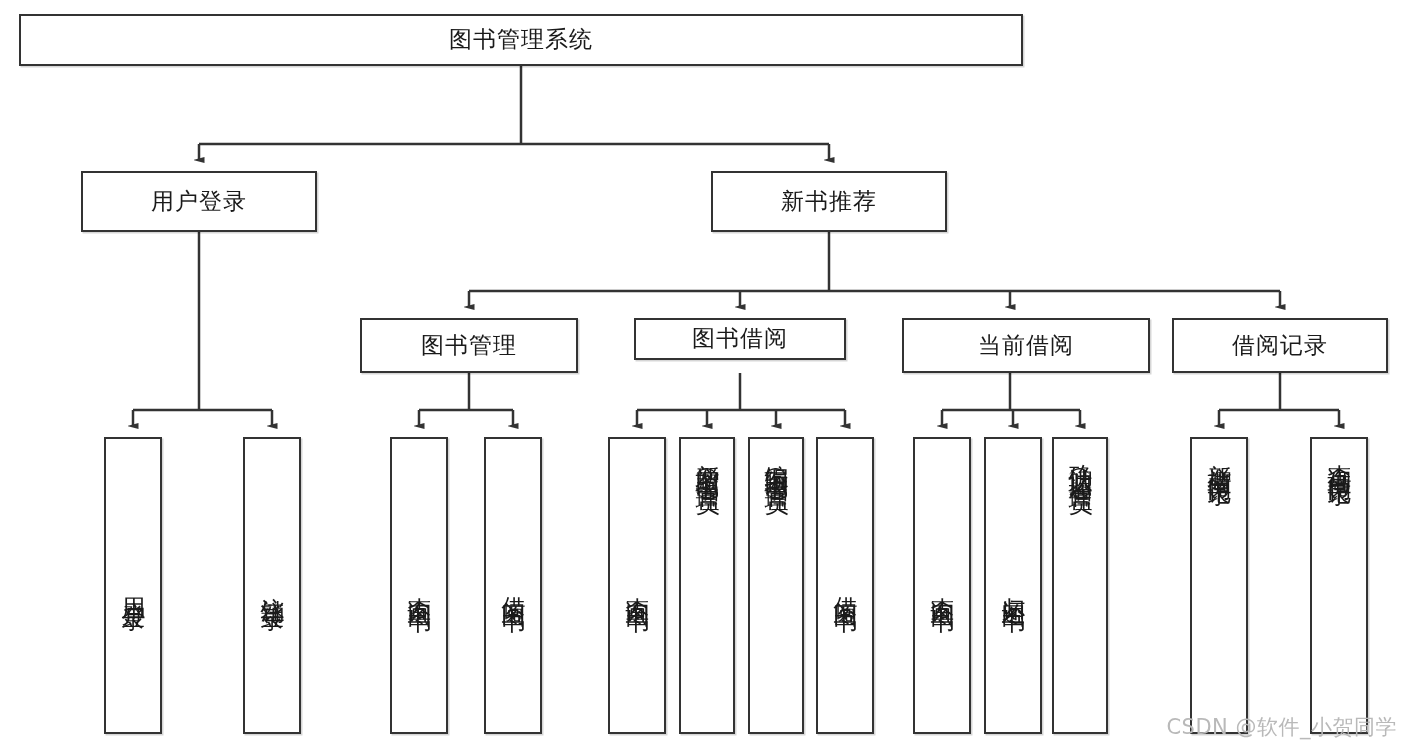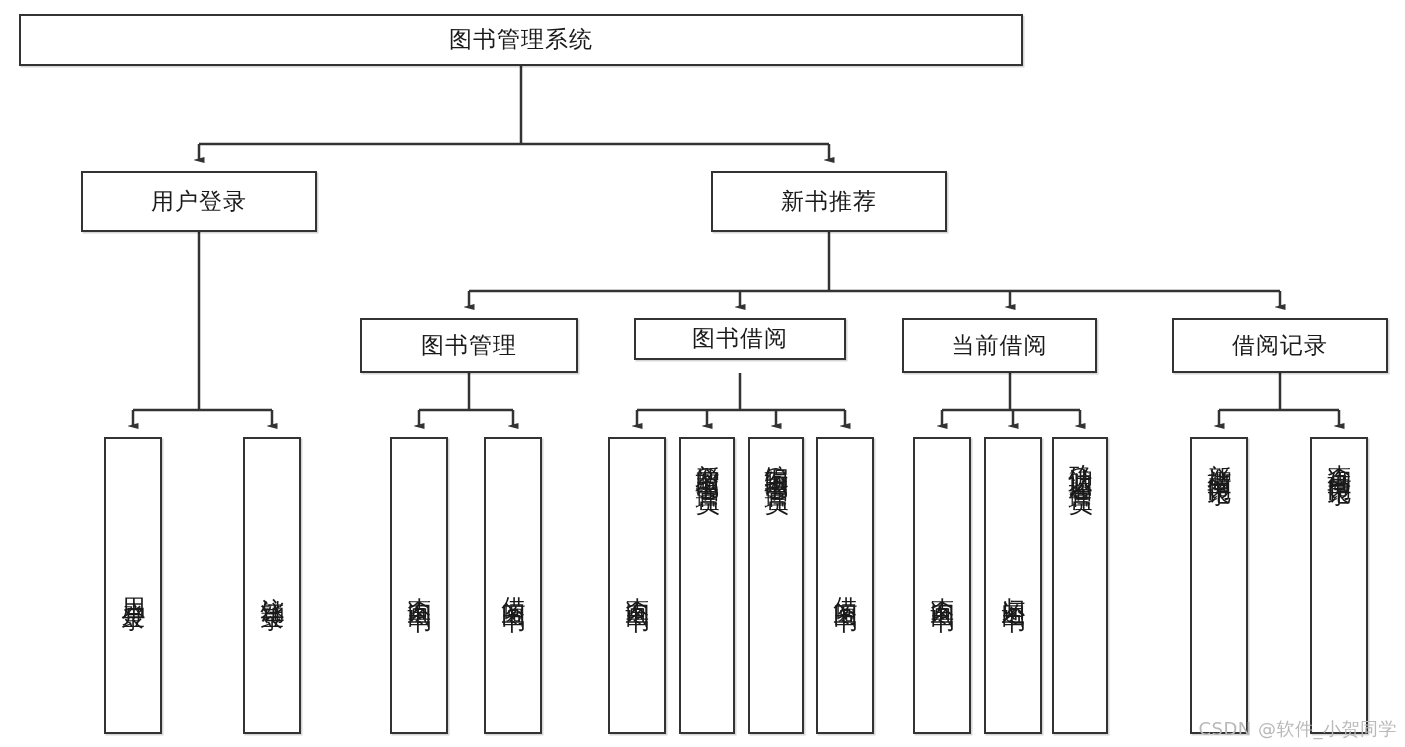--- a/index.html
+++ b/index.html
@@ -57,21 +57,21 @@
     margin: 0 auto;
   }
   .node.vertical.mid {
     align-items: center;
     padding-top: 0;
   }
   #watermark {
     position: absolute;
     right: 8px;
     bottom: 6px;
-    font-size: 18px;
+    font-size: 21px;
     color: #b9b9b9;
     letter-spacing: 0.5px;
     white-space: nowrap;
     font-family: "DejaVu Sans", "Liberation Sans", sans-serif;
   }
 </style>
 </head>
 <body>
 
 <div id="canvas">
@@ -128,21 +128,21 @@
       </div>
       <div class="node horizontal" style="left: 711px; top: 171px; width: 236px; height: 61px;">
         <span class="label">新书推荐</span>
       </div>
       <div class="node horizontal" style="left: 360px; top: 318px; width: 218px; height: 55px;">
         <span class="label">图书管理</span>
       </div>
       <div class="node horizontal" style="left: 634px; top: 318px; width: 212px; height: 42px;">
         <span class="label">图书借阅</span>
       </div>
-      <div class="node horizontal" style="left: 902px; top: 318px; width: 195px; height: 55px; align-items: center;">
+      <div class="node horizontal" style="left: 902px; top: 318px; width: 248px; height: 55px; align-items: center;">
         <span class="label">当前借阅</span>
       </div>
       <div class="node horizontal" style="left: 1172px; top: 318px; width: 216px; height: 55px;">
         <span class="label">借阅记录</span>
       </div>
       <div class="node vertical mid" style="left: 104px; top: 437px; width: 58px; height: 297px;">
         <span class="label">用户登录</span>
       </div>
       <div class="node vertical mid" style="left: 243px; top: 437px; width: 58px; height: 297px;">
         <span class="label">注销登录</span>

